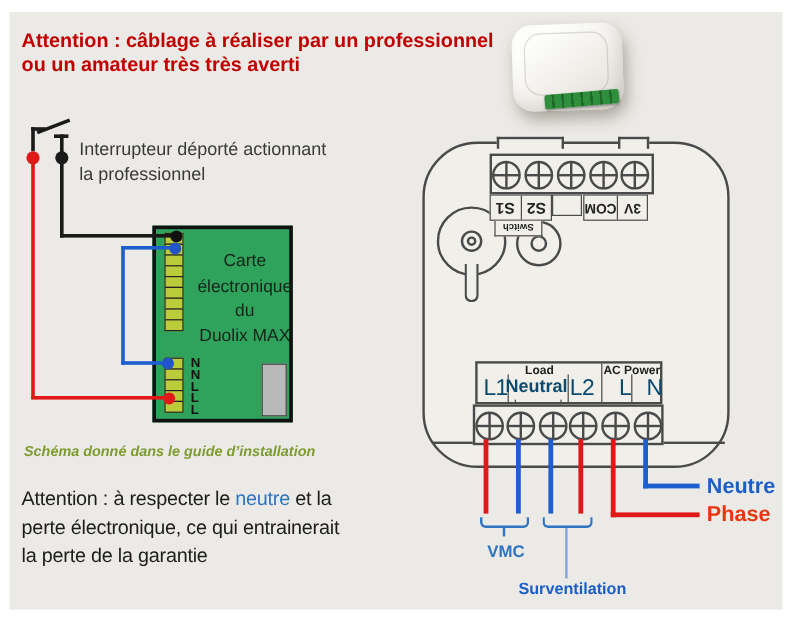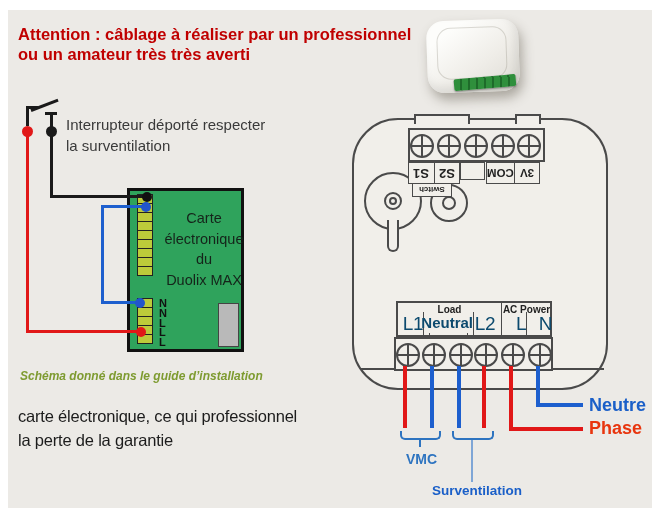--- a/index.html
+++ b/index.html
@@ -63,21 +63,21 @@
     <div>Attention : câblage à réaliser par un professionnel</div>
     <div>ou un amateur très très averti</div>
   </div>
 
   <div class="wire" style="left:26px;top:106px;width:3px;height:20px;background:var(--wire-black);"></div>
   <div class="wire" style="left:26px;top:106px;width:12px;height:2.5px;background:var(--wire-black);"></div>
   <div class="wire" style="left:31px;top:109px;width:29px;height:3px;background:var(--wire-black);transform:rotate(-21deg);transform-origin:left center;"></div>
   <div class="wire" style="left:45px;top:112px;width:12px;height:2.5px;background:var(--wire-black);"></div>
   <div class="wire" style="left:50px;top:112px;width:3px;height:20px;background:var(--wire-black);"></div>
 
-  <div class="txt" style="left:66px;top:115px;width:206px;white-space:normal;font-size:15px;line-height:20.5px;color:#3a3a3a;">Interrupteur déporté respecter la surventilation</div>
+  <div class="txt" style="left:66px;top:115px;width:206px;white-space:normal;font-size:15px;line-height:20.5px;color:#3a3a3a;">Interrupteur déporté actionnant la professionnel</div>
 
   <div class="board">
     <div class="strip" style="top:4px;">
       <div class="tcell"></div>
       <div class="tcell"></div>
       <div class="tcell"></div>
       <div class="tcell"></div>
       <div class="tcell"></div>
       <div class="tcell"></div>
       <div class="tcell"></div>
@@ -118,21 +118,22 @@
   <div class="dot" style="left:22px;top:126px;width:11px;height:11px;background:var(--wire-red);"></div>
   <div class="dot" style="left:46px;top:126px;width:11px;height:11px;background:var(--wire-black);"></div>
   <div class="dot" style="left:142px;top:192px;width:10px;height:10px;background:#111;"></div>
   <div class="dot" style="left:141px;top:202px;width:10px;height:10px;background:#2255CC;"></div>
   <div class="dot" style="left:135px;top:298px;width:10px;height:10px;background:#2255CC;"></div>
   <div class="dot" style="left:136px;top:327px;width:10px;height:10px;background:var(--wire-red);"></div>
 
   <div class="txt" style="left:20px;top:369px;font-size:12px;font-style:italic;font-weight:bold;color:var(--caption-green);">Schéma donné dans le guide d’installation</div>
 
   <div class="txt" style="left:18px;top:405px;font-size:16.5px;line-height:23.5px;color:#1c1c1c;letter-spacing:-0.2px;">
-    <div>carte électronique, ce qui professionnel</div>
+    <div><span>Attention : à respecter le </span><span style="color:var(--annot-blue);">neutre</span><span> et la</span></div>
+    <div>perte électronique, ce qui entrainerait</div>
     <div>la perte de la garantie</div>
   </div>
 
   <div class="photo">
     <div class="photo-body">
       <div class="photo-dome"></div>
       <div class="photo-strip"></div>
     </div>
   </div>
 

